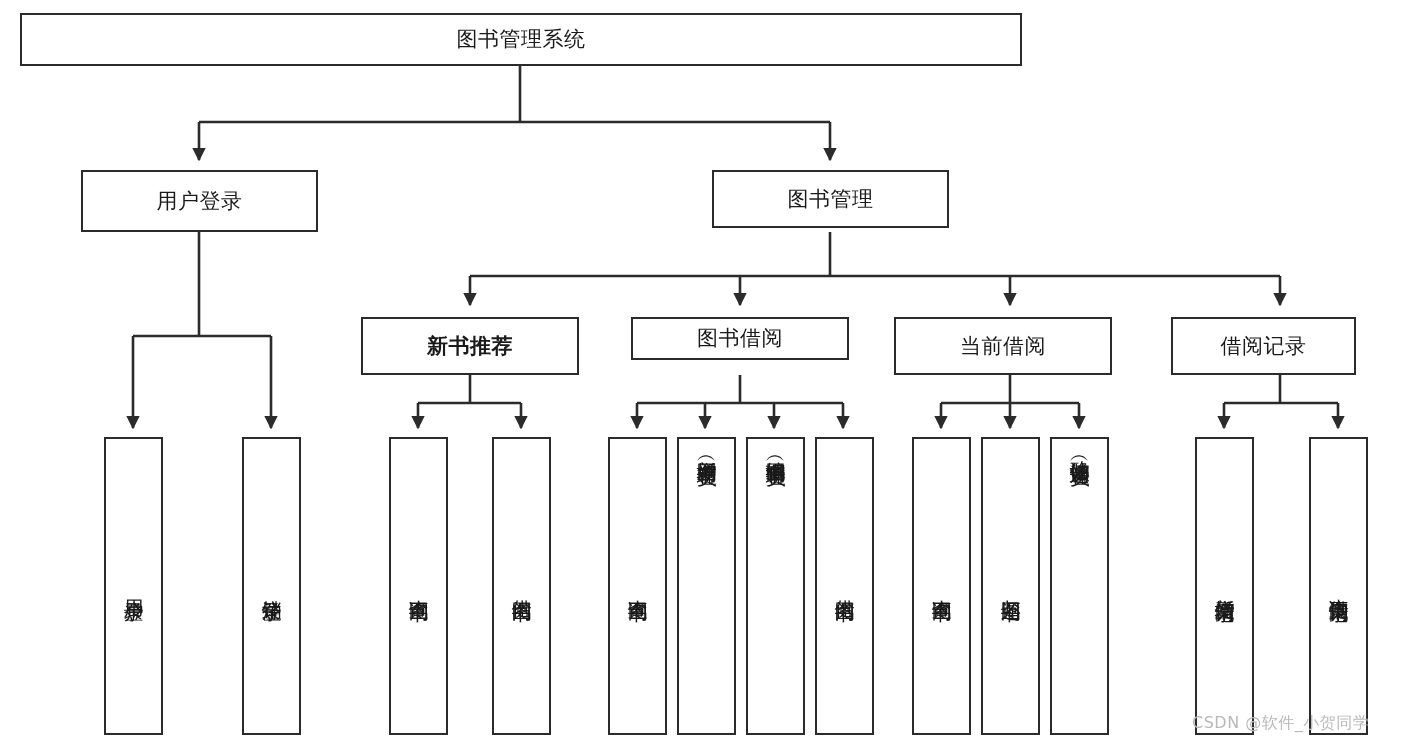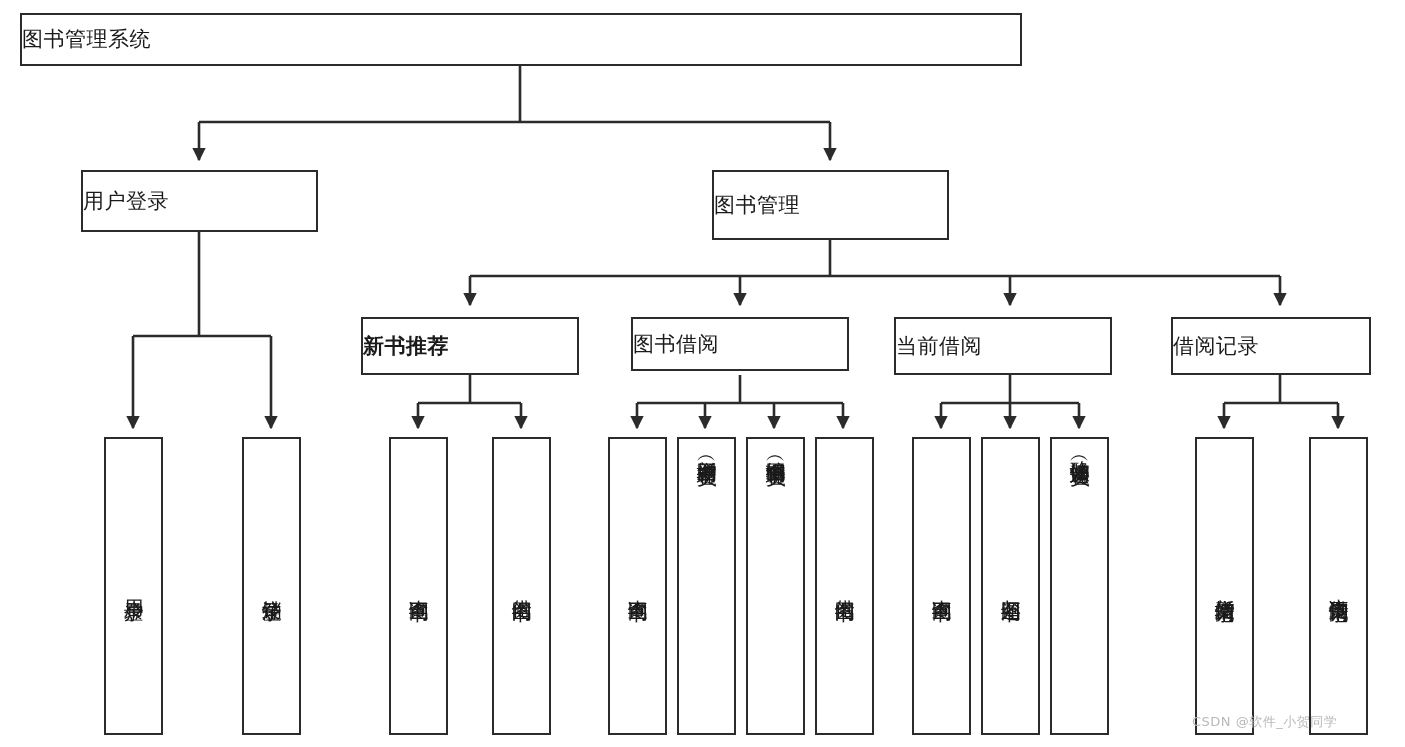--- a/index.html
+++ b/index.html
@@ -15,21 +15,21 @@
     font-family: "DejaVu Sans", "Liberation Sans", sans-serif;
     overflow: hidden;
   }
   .node {
     position: absolute;
     box-sizing: border-box;
     border: 2.5px solid #2b2b2b;
     background: #ffffff;
     display: flex;
     align-items: center;
-    justify-content: flex-start;
+    justify-content: center;
     color: #1a1a1a;
   }
   .node .label {
     font-size: 21px;
     line-height: 1.25;
     letter-spacing: 0.5px;
     white-space: nowrap;
   }
   .node.leaf {
     align-items: center;
@@ -53,21 +53,21 @@
     left: 0;
     top: 0;
     width: 1405px;
     height: 747px;
     pointer-events: none;
   }
   .watermark {
     position: absolute;
     left: 1192px;
     top: 713px;
-    font-size: 13px;
+    font-size: 16px;
     color: #b9b9b9;
     letter-spacing: 0.5px;
     white-space: nowrap;
     font-family: "DejaVu Sans", "Liberation Sans", sans-serif;
   }
 </style>
 </head>
 <body>
 
 <div id="canvas">
@@ -122,34 +122,34 @@
     </g>
   </svg>
 
   <div class="node" style="left:20px; top:13px; width:1002px; height:53px;">
     <span class="label">图书管理系统</span>
   </div>
 
   <div class="node" style="left:81px; top:170px; width:237px; height:62px;">
     <span class="label">用户登录</span>
   </div>
-  <div class="node" style="left:712px; top:170px; width:237px; height:70px;">
+  <div class="node" style="left:712px; top:170px; width:237px; height:58px;">
     <span class="label">图书管理</span>
   </div>
 
   <div class="node" style="left:361px; top:317px; width:218px; height:58px;font-weight:bold;">
     <span class="label">新书推荐</span>
   </div>
-  <div class="node" style="left:631px; top:317px; width:218px; height:54px;">
+  <div class="node" style="left:631px; top:317px; width:218px; height:43px;">
     <span class="label">图书借阅</span>
   </div>
   <div class="node" style="left:894px; top:317px; width:218px; height:58px;">
     <span class="label">当前借阅</span>
   </div>
-  <div class="node" style="left:1171px; top:317px; width:200px; height:58px;">
+  <div class="node" style="left:1171px; top:317px; width:185px; height:58px;">
     <span class="label">借阅记录</span>
   </div>
 
   <div class="node leaf" style="left:104px; top:437px; width:59px; height:298px;">
     <span class="label">用户登录</span>
   </div>
   <div class="node leaf" style="left:242px; top:437px; width:59px; height:298px;">
     <span class="label">注销登录</span>
   </div>
 

